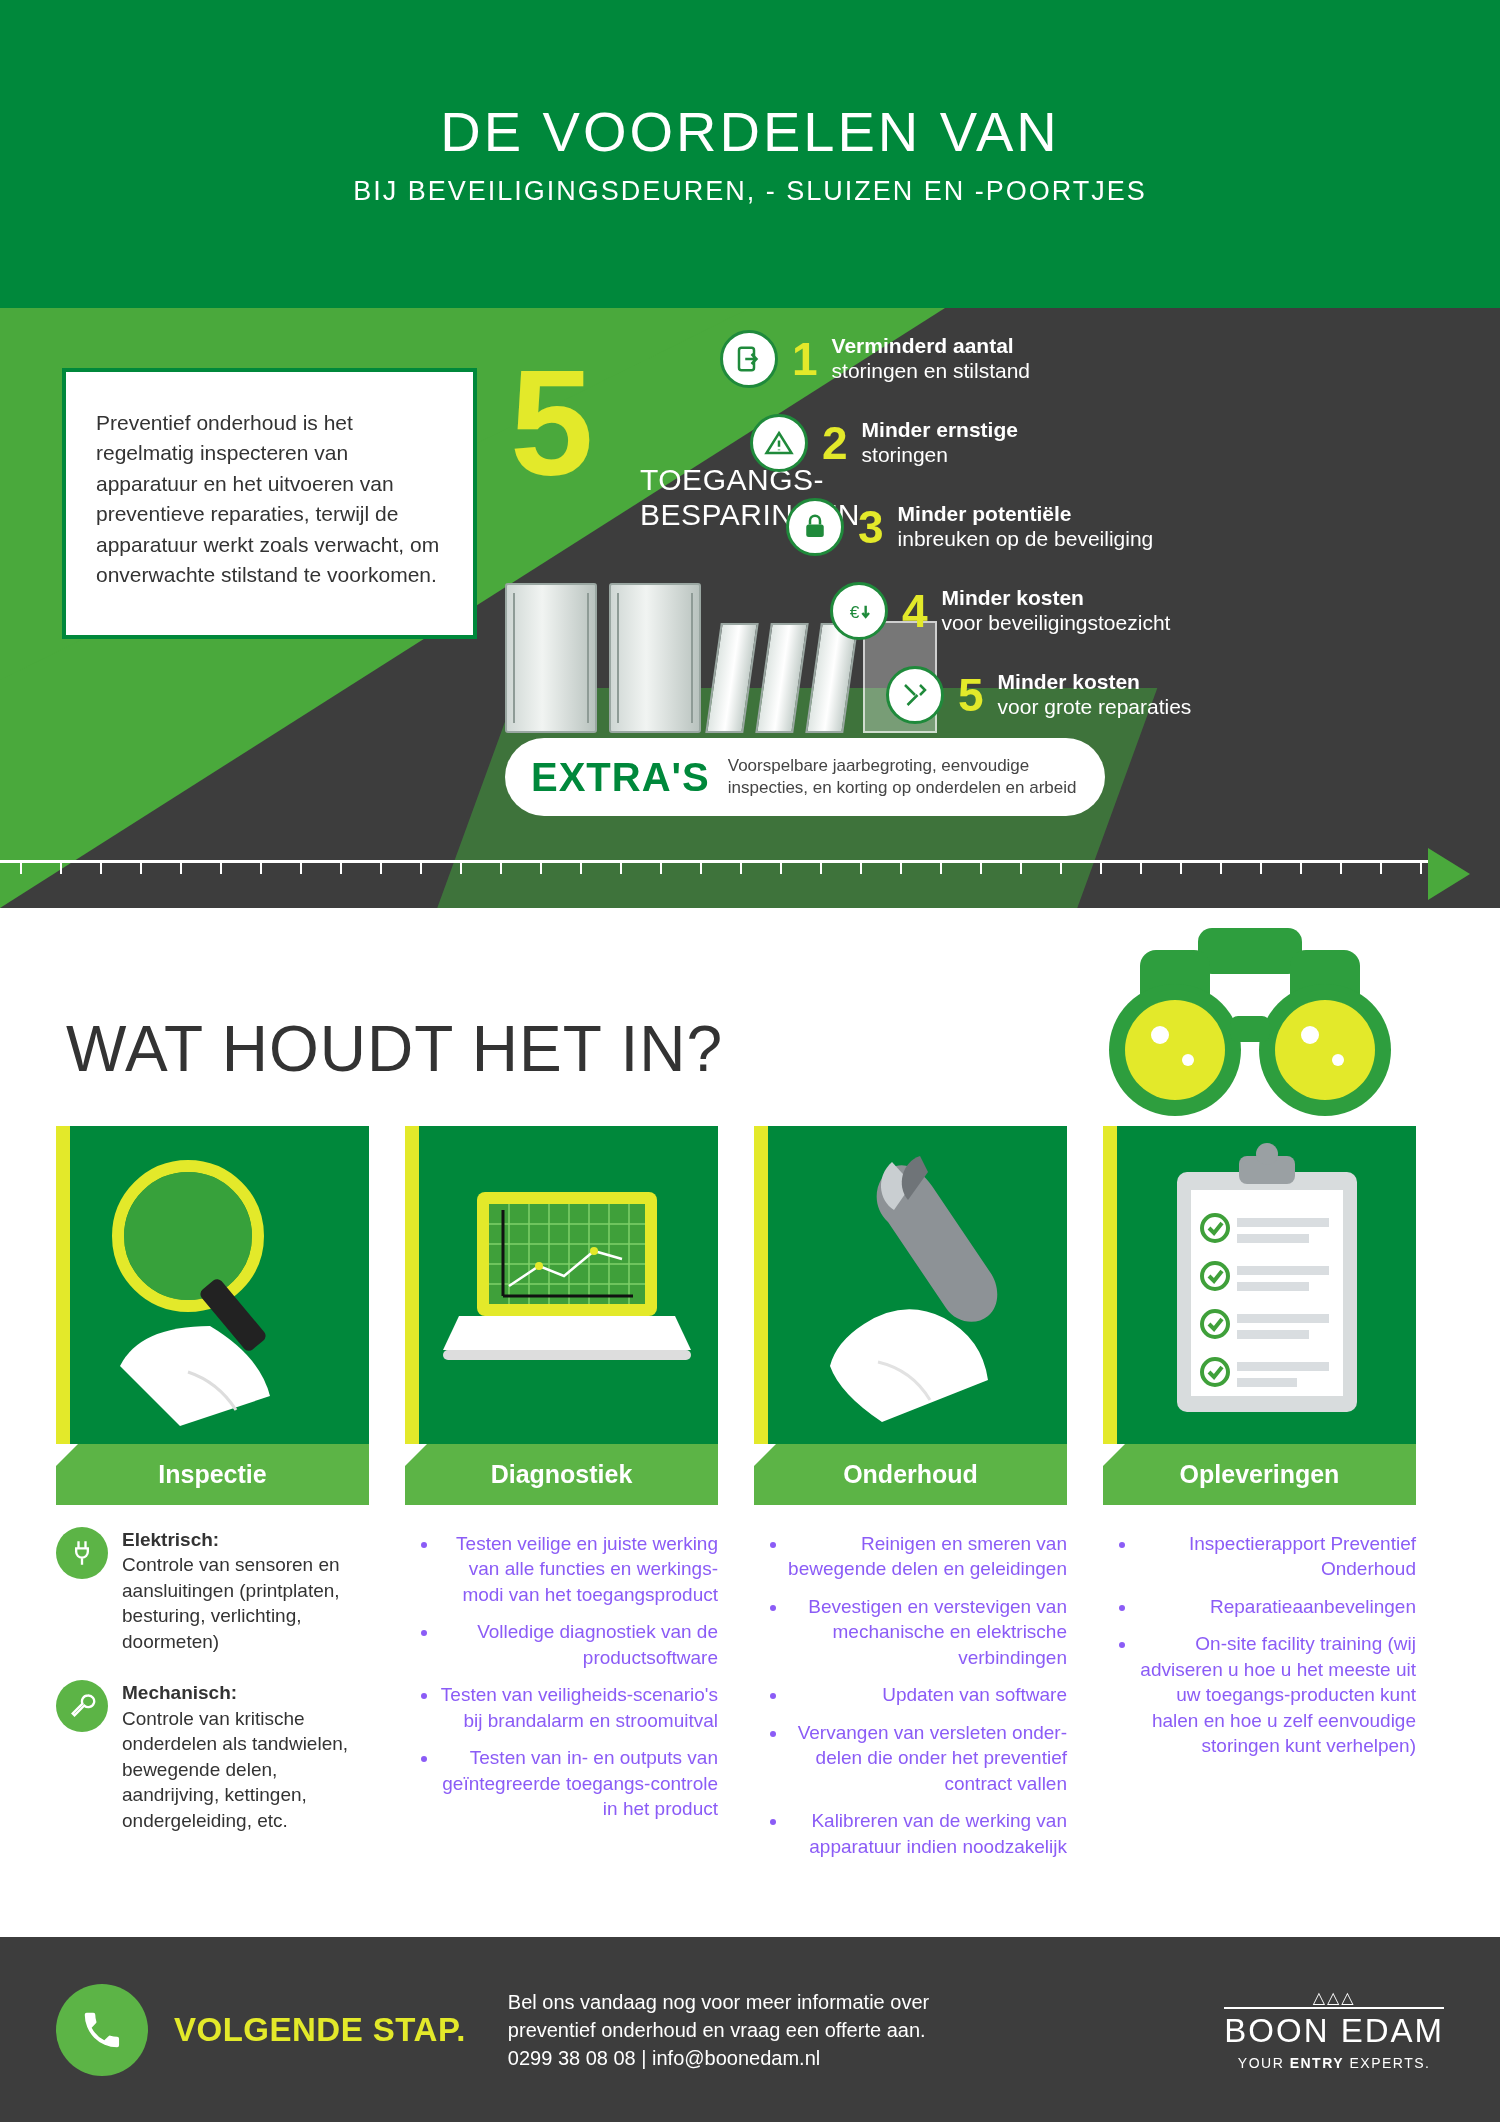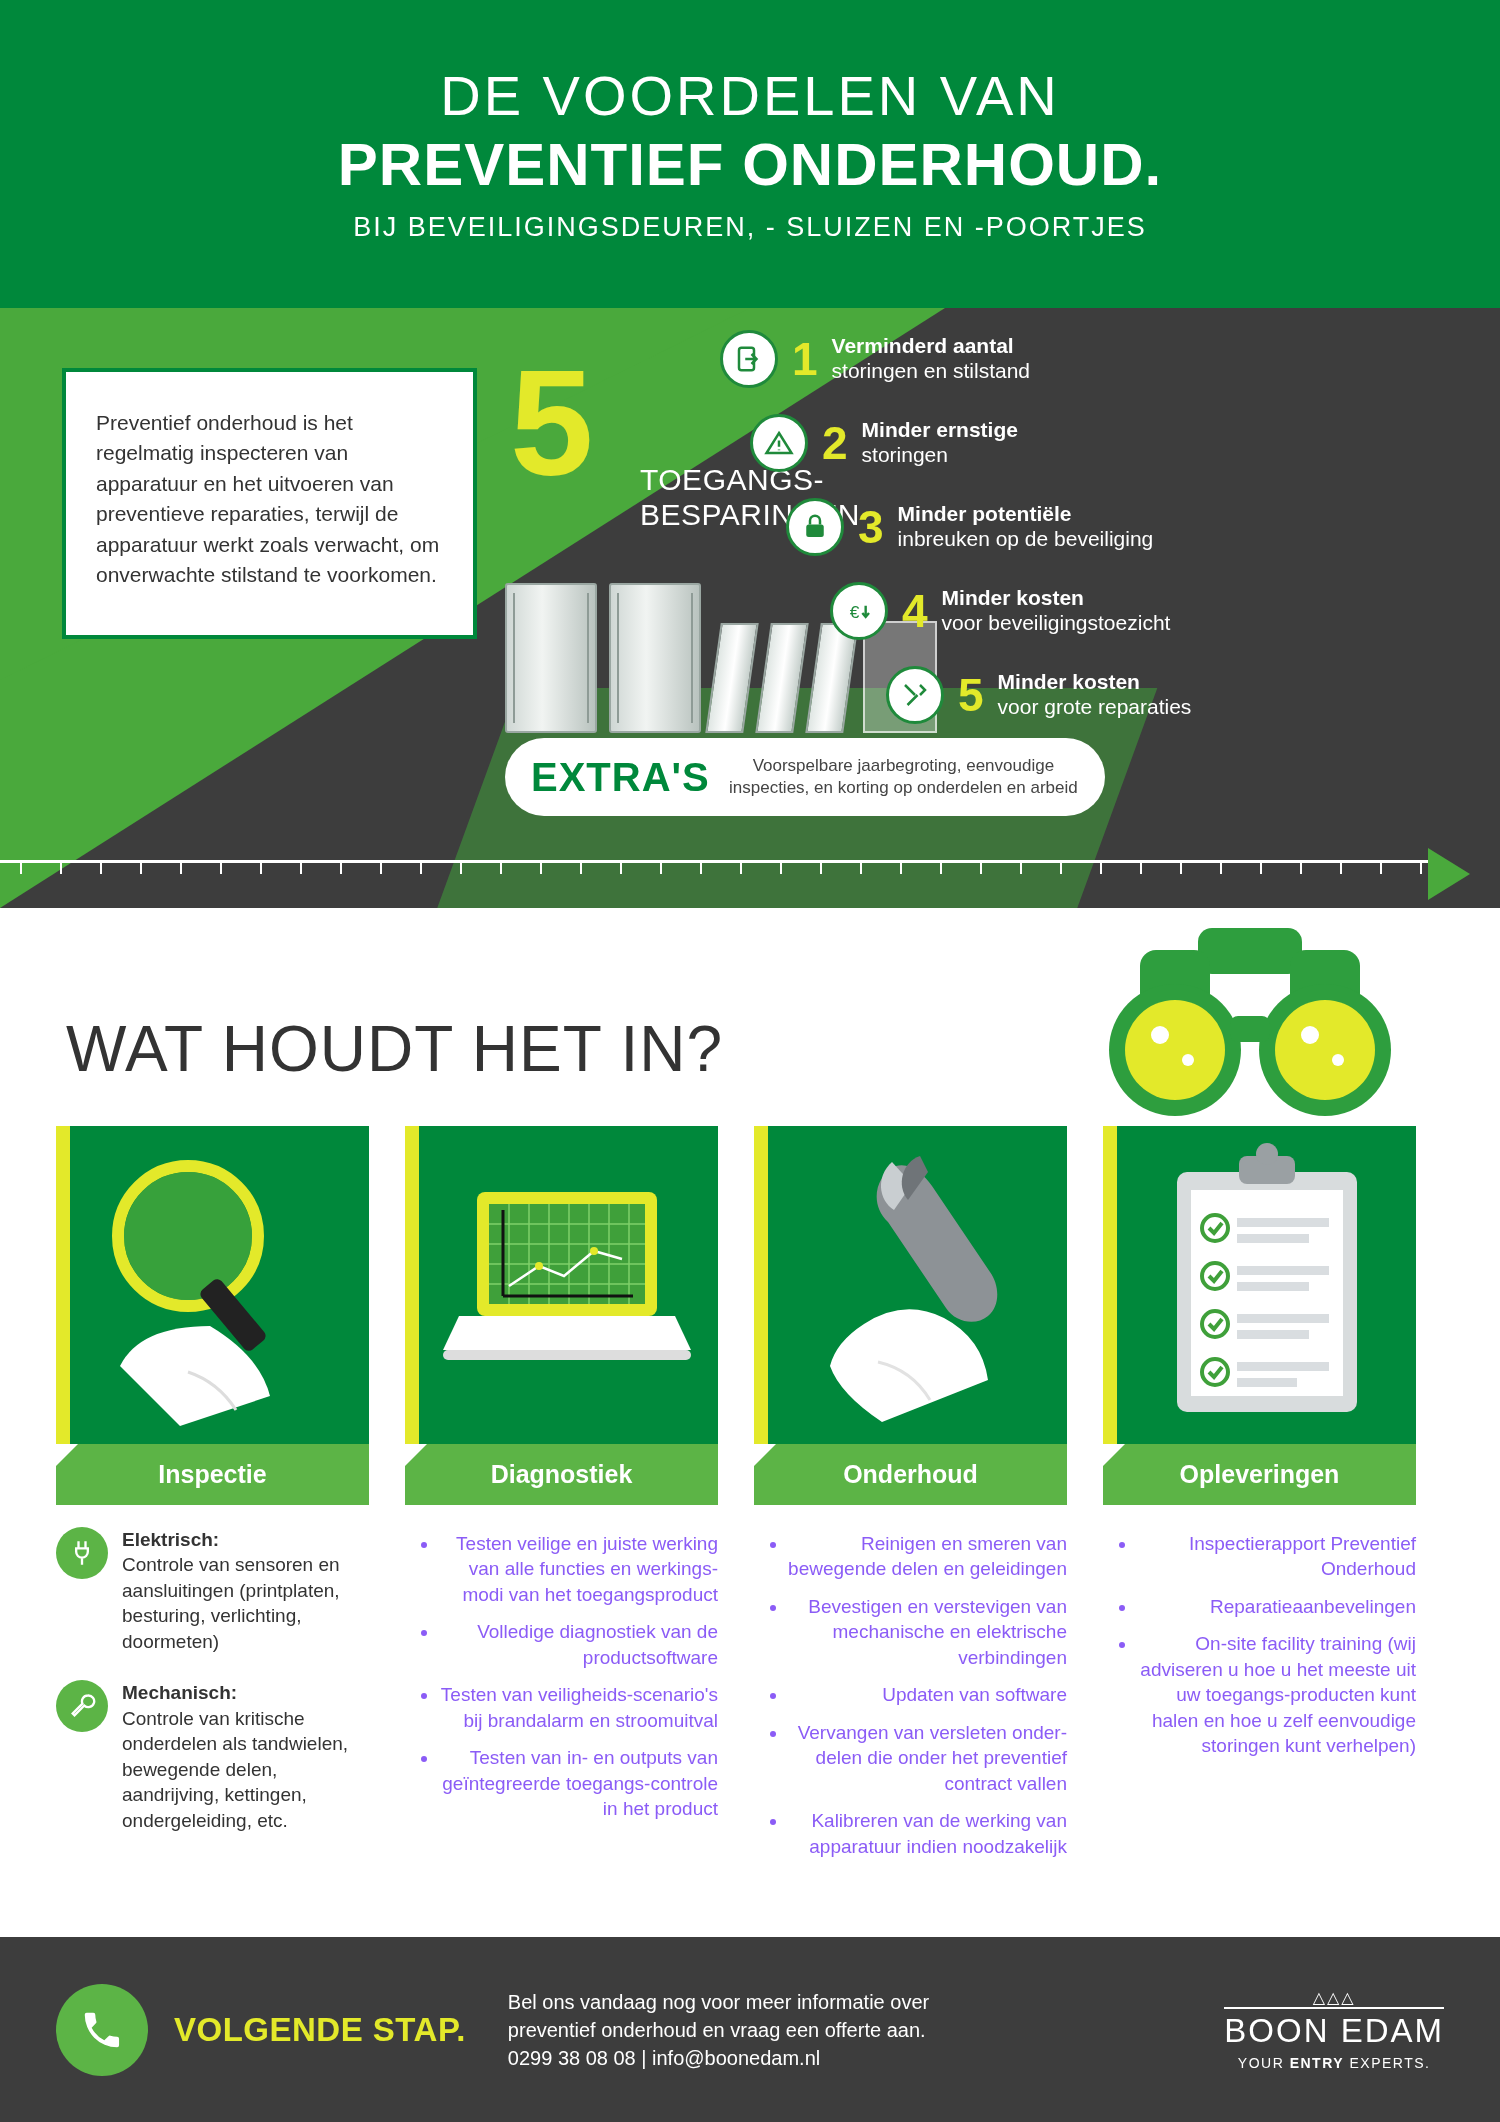--- a/index.html
+++ b/index.html
@@ -157,21 +157,20 @@
     left: 505px;
     top: 430px;
     width: 600px;
     height: 78px;
     background: #ffffff;
     border-radius: 39px;
     display: flex;
     align-items: center;
     padding: 0 26px;
     gap: 18px;
-    text-align: center;
   }
   .extras .word {
     font-size: 40px;
     font-weight: bold;
     color: #00883b;
     letter-spacing: 1px;
   }
   .extras .txt {
     font-size: 17px;
     color: #444444;
@@ -344,21 +343,20 @@
   .logo .name { font-size: 33px; letter-spacing: 2px; border-top: 2px solid #fff; padding-top: 3px; }
   .logo .tag { font-size: 14px; letter-spacing: 1.5px; margin-top: 5px; }
   .logo .tag b { font-weight: bold; }
   .logo .crown { font-size: 16px; letter-spacing: 2px; }
 </style>
 </head>
 <body>
 
 <div class="header">
   <div class="line1">DE VOORDELEN VAN</div>
-  <div class="line2">PREVENTIEF ONDERHOUD.</div>
   <div class="line3">BIJ BEVEILIGINGSDEUREN, - SLUIZEN EN -POORTJES</div>
 </div>
 
 <div class="band">
   <div class="greenwedge"></div>
   <div class="greenwedge2"></div>
   <div class="floorstrip"></div>
 
   <div class="watcard">
     <div class="body">Preventief onderhoud is het regelmatig inspecteren van apparatuur en het uitvoeren van preventieve reparaties, terwijl de apparatuur werkt zoals verwacht, om onverwachte stilstand te voorkomen.</div>

